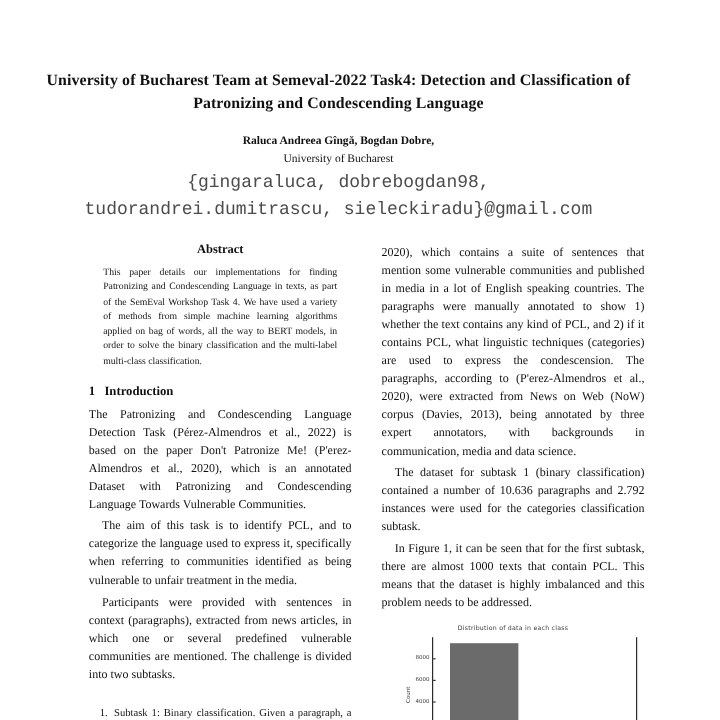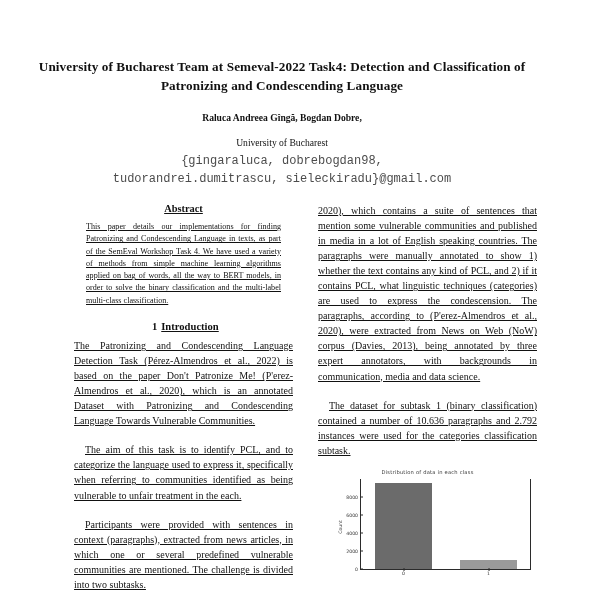--- a/index.html
+++ b/index.html
@@ -41,48 +41,47 @@
     line-height: 1.48;
   }
   .author-line {
     font-weight: bold;
     text-align: center;
   }
   .author-line .conj {
     font-weight: normal;
   }
   .affiliation {
-    margin-top: 10px;
+    margin-top: 0;
     font-size: 9.6px;
     font-weight: normal;
   }
   .emails {
     margin-top: 2px;
     font-family: "Liberation Mono", monospace;
-    font-size: 12px;
+    font-size: 15px;
     line-height: 1.5;
     color: #4c4c4c;
   }
 
   
   .columns {
     position: absolute;
     top: 203px;
     left: 0;
     width: 600px;
     height: 397px;
     display: flex;
     gap: 25px;
     padding: 0 74px;
     box-sizing: border-box;
   }
   .col {
     width: 219px;
     flex: 0 0 219px;
-    text-decoration: underline;
   }
 
   .abstract-head {
     text-align: center;
     font-size: 10.4px;
     font-weight: bold;
     margin: 0 0 7px 0;
   }
   .abstract-body {
     font-size: 8.1px;
@@ -91,38 +90,37 @@
     text-justify: inter-word;
     padding: 0 12px;
     margin: 0;
     hyphens: manual;
   }
 
   .section-head {
     font-size: 10.6px;
     font-weight: bold;
     margin: 14px 0 6px 0;
-    text-align: center;
   }
   .section-head .num {
     display: inline-block;
     min-width: 13px;
   }
 
   p.body {
     font-size: 10px;
     line-height: 1.505;
     text-align: justify;
     text-justify: inter-word;
     margin: 0;
     hyphens: manual;
   }
   p.body + p.body {
     text-indent: 11px;
-    margin-top: 14px;
+    margin-top: 3px;
   }
   p.body.noindent {
     text-indent: 0;
   }
 
   ol.subtasks {
     margin: 18px 0 0 0;
     padding-left: 18px;
     font-size: 8.85px;
     line-height: 1.505;
@@ -260,31 +258,32 @@
 
     <div class="col">
       <div class="abstract-head">Abstract</div>
       <p class="abstract-body">This paper details our implementations for finding Patronizing and Condescending Language in texts, as part of the SemEval Workshop Task 4. We have used a variety of methods from simple machine learning algorithms applied on bag of words, all the way to BERT models, in order to solve the binary classification and the multi-label multi-class classification.</p>
 
       <div class="section-head">
         <span class="num">1</span><span>Introduction</span>
       </div>
 
       <p class="body noindent">The Patronizing and Condescending Language Detection Task (Pérez-Almendros et al., 2022) is based on the paper Don't Patronize Me! (P'erez-Almendros et al., 2020), which is an annotated Dataset with Patronizing and Condescending Language Towards Vulnerable Communities.</p>
-      <p class="body">The aim of this task is to identify PCL, and to categorize the language used to express it, specifically when referring to communities identified as being vulnerable to unfair treatment in the each.</p>
+      <p class="body">The aim of this task is to identify PCL, and to categorize the language used to express it, specifically when referring to communities identified as being vulnerable to unfair treatment in the media.</p>
       <p class="body">Participants were provided with sentences in context (paragraphs), extracted from news articles, in which one or several predefined vulnerable communities are mentioned. The challenge is divided into two subtasks.</p>
 
       <ol class="subtasks">
         <li>Subtask 1: Binary classification. Given a paragraph, a system must predict whether or not it</li>
       </ol>
     </div>
 
     <div class="col">
       <p class="body noindent">2020), which contains a suite of sentences that mention some vulnerable communities and published in media in a lot of English speaking countries. The paragraphs were manually annotated to show 1) whether the text contains any kind of PCL, and 2) if it contains PCL, what linguistic techniques (categories) are used to express the condescension. The paragraphs, according to (P'erez-Almendros et al., 2020), were extracted from News on Web (NoW) corpus (Davies, 2013), being annotated by three expert annotators, with backgrounds in communication, media and data science.</p>
       <p class="body">The dataset for subtask 1 (binary classification) contained a number of 10.636 paragraphs and 2.792 instances were used for the categories classification subtask.</p>
+      <p class="body">In Figure 1, it can be seen that for the first subtask, there are almost 1000 texts that contain PCL. This means that the dataset is highly imbalanced and this problem needs to be addressed.</p>
 
       <div class="figure-wrap">
         <div class="chart">
           <div class="chart-title">Distribution of data in each class</div>
           <div class="ylabel">Count</div>
           <div class="plot-area">
             <div class="axis-right-spine"></div>
             <div class="bars">
               <div class="bar b0" id="bar0" style="height: 94.76%; background: rgb(107, 107, 107);"></div>
               <div class="bar b1" id="bar1" style="height: 9.93%; background: rgb(154, 154, 154);"></div>

